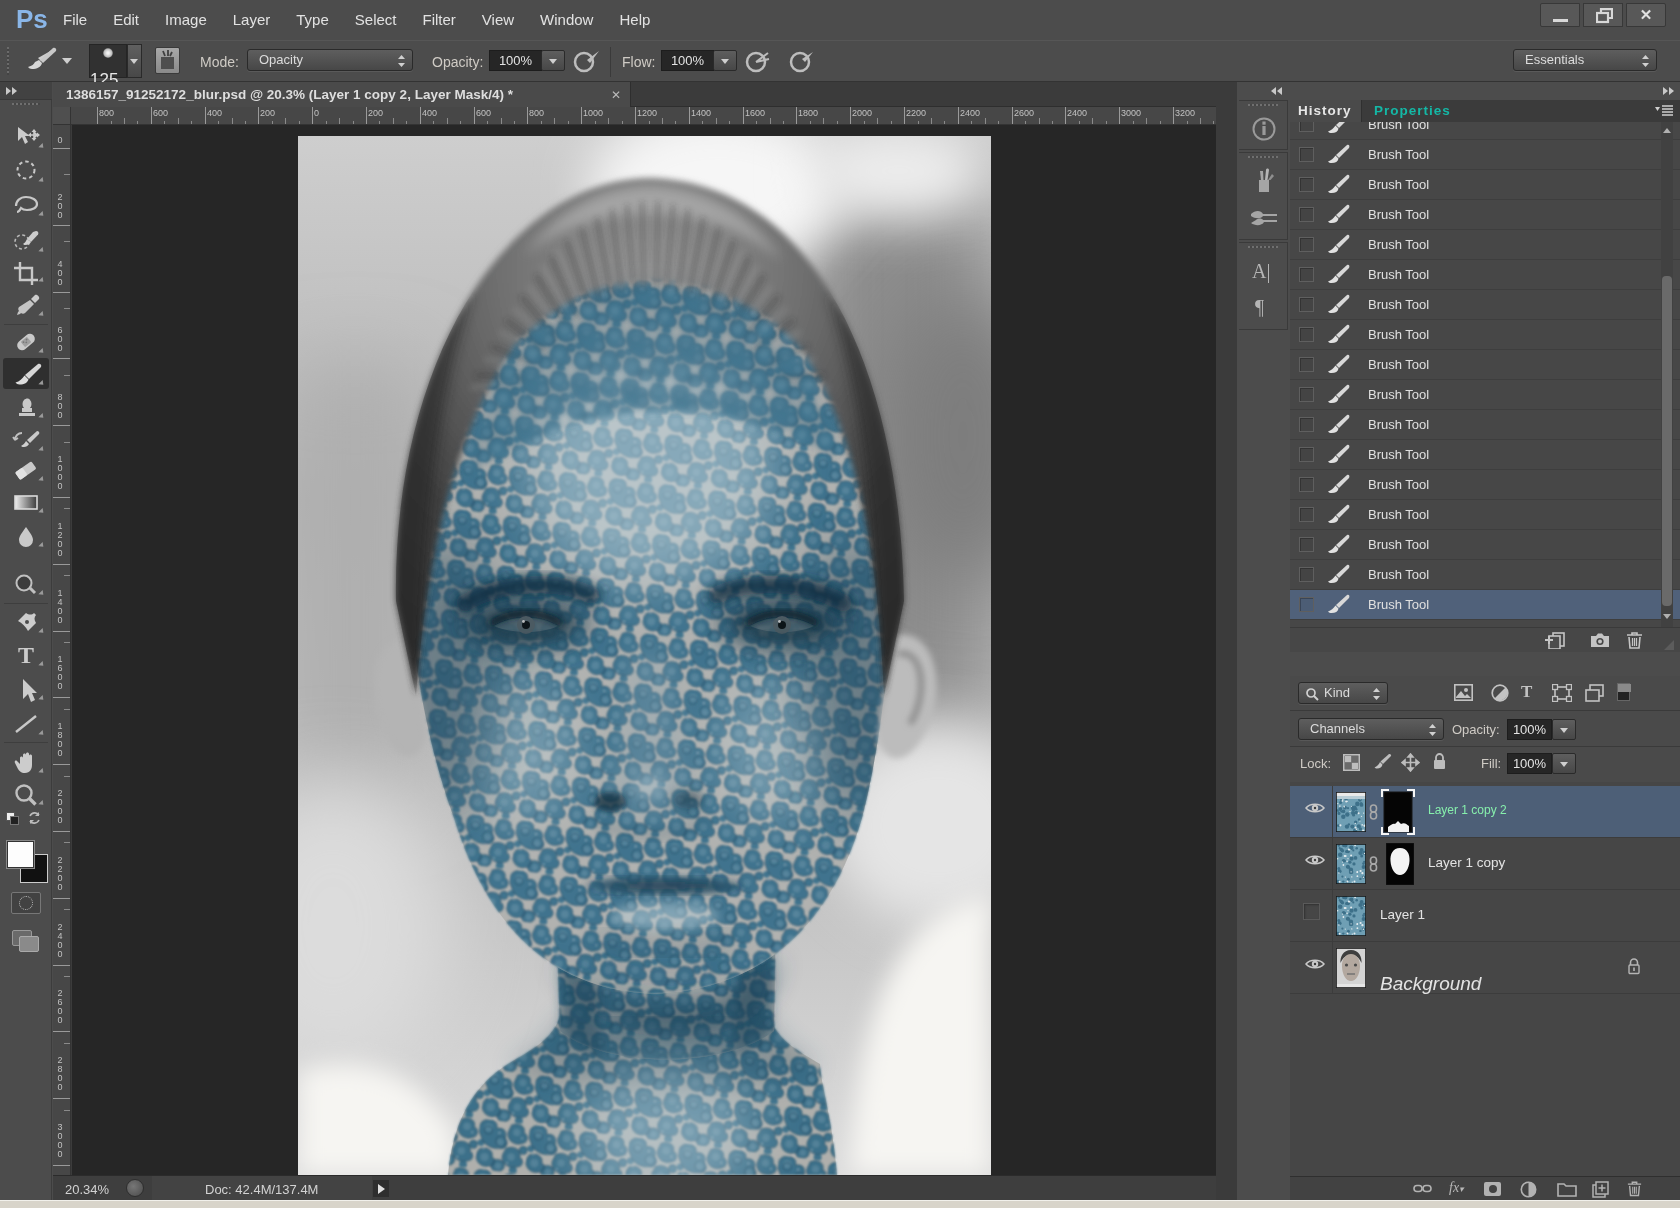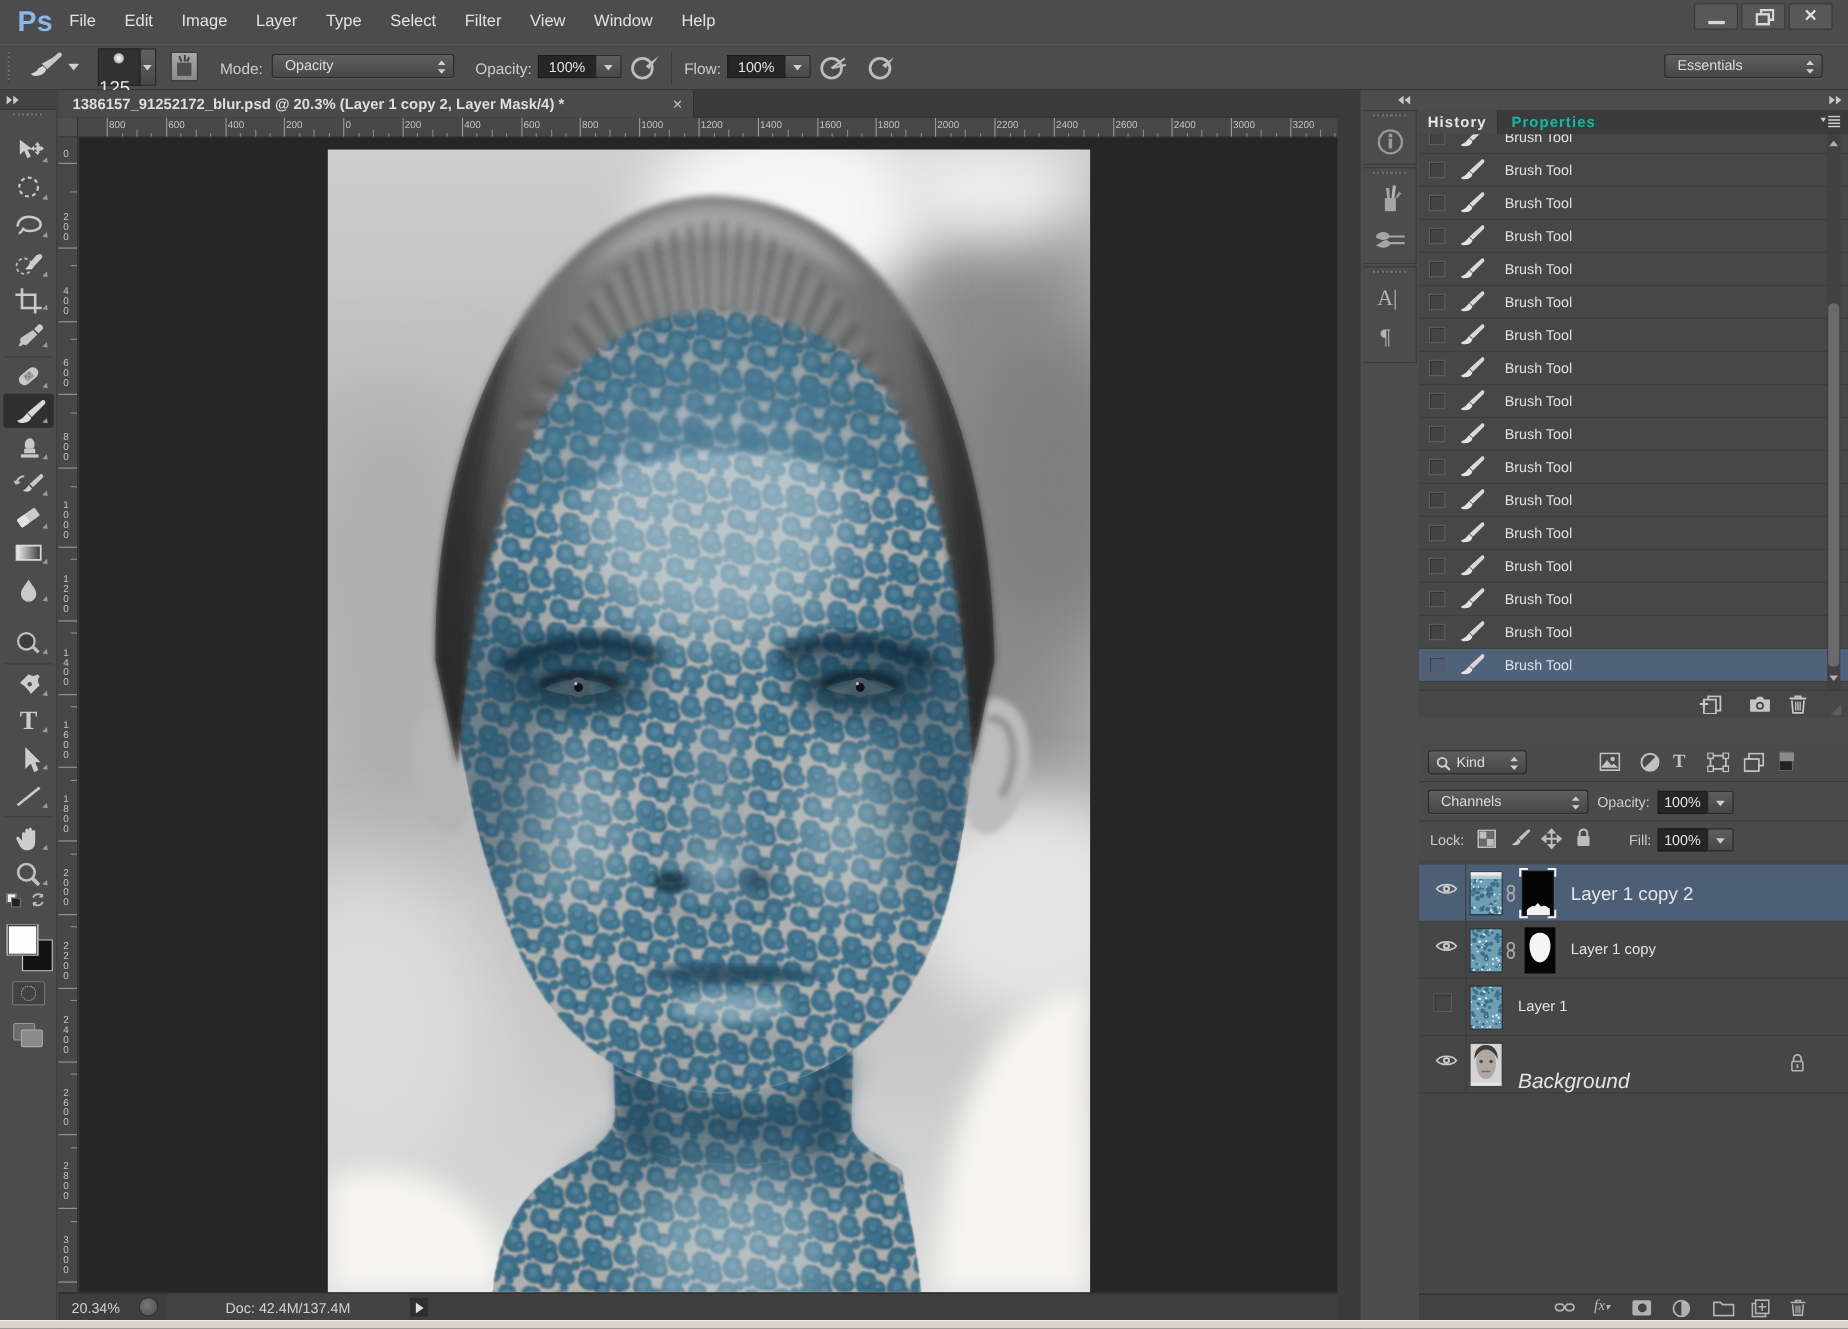--- a/index.html
+++ b/index.html
@@ -925,21 +925,21 @@
           <svg class="abs" style="left:91px;top:3px" width="34" height="46" viewBox="0 0 34 46">
             <rect x="3" y="3" width="28" height="40" fill="#050505" stroke="#161616"></rect>
             <path d="M7 43 L7 38 C10 36 12 34 14 35 L17 32 L20 35 C24 33 26 36 28 37 L28 43 Z" fill="#f2f2f2"></path>
             <g stroke="#f5f5f5" stroke-width="2" fill="none">
               <path d="M1 8 L1 1 L8 1"></path>
               <path d="M26 1 L33 1 L33 8"></path>
               <path d="M1 38 L1 45 L8 45"></path>
               <path d="M26 45 L33 45 L33 38"></path>
             </g>
           </svg>
-          <div class="abs" style="left:138px;top:17px;font-size:17px;color:#e5e5e5">Layer 1 copy 2</div>
+          <div class="abs" style="left:138px;top:17px;font-size:12px;color:#86efac">Layer 1 copy 2</div>
         </div>
         <div class="abs" style="left:0;top:56px;width:390px;height:52px;background:#464646;border-bottom:1px solid #3c3c3c">
           <svg class="abs" style="left:15px;top:15px" width="20" height="14" viewBox="0 0 20 14">
             <path d="M1 7 C5 2 15 2 19 7 C15 12 5 12 1 7 Z" fill="none" stroke="#c9c9c9" stroke-width="1.5"></path>
             <circle cx="10" cy="7" r="3.2" fill="#c9c9c9"></circle>
             <circle cx="10" cy="7" r="1.2" fill="#3a3a3a"></circle>
           </svg>
           <div class="abs" style="left:42px;top:0;width:1px;height:52px;background:#3c3c3c"></div>
           <svg class="abs" style="left:46px;top:6px" width="30" height="40" viewBox="0 0 30 40">
             <rect width="30" height="40" fill="#6f9fb4"></rect>

